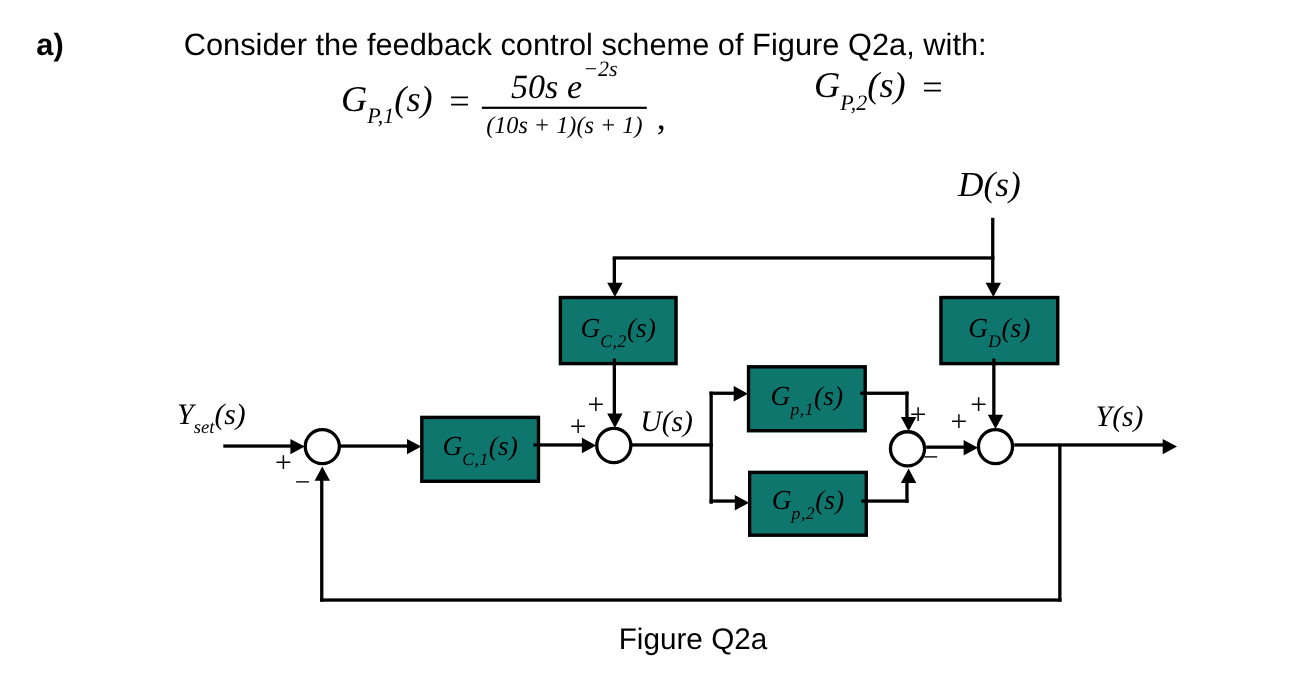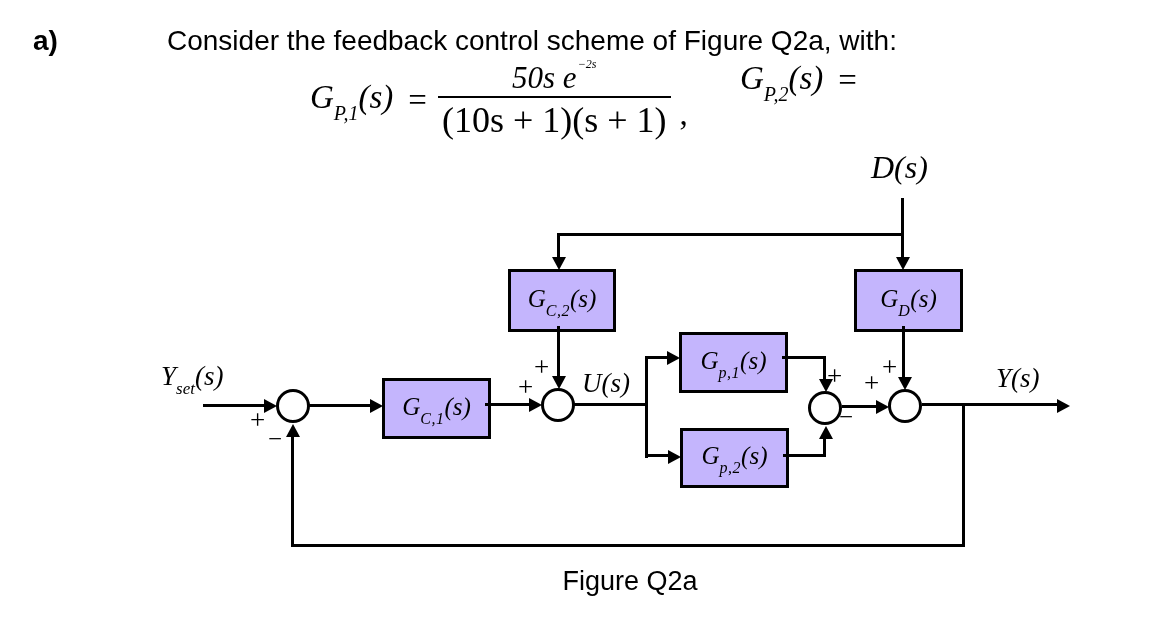--- a/index.html
+++ b/index.html
@@ -8,40 +8,40 @@
   .sans{font-family:"Liberation Sans",sans-serif}
   
   .hline{position:absolute;height:3px;background:#000}
   .vline{position:absolute;width:3px;background:#000}
   
   .arr{position:absolute;width:0;height:0}
   .arr-r{border-top:7px solid transparent;border-bottom:7px solid transparent;border-left:13px solid #000}
   .arr-d{border-left:7px solid transparent;border-right:7px solid transparent;border-top:13px solid #000}
   .arr-u{border-left:7px solid transparent;border-right:7px solid transparent;border-bottom:13px solid #000}
   
-  .block{position:absolute;border:3.5px solid #000;background:#c4b5fd;
+  .block{position:absolute;border:3.5px solid #000;background:#0f766e;
          display:flex;align-items:center;justify-content:center}
   .blabel{font-style:italic;font-size:25px;white-space:nowrap;line-height:1}
   .blabel sub{font-size:16px;font-style:italic;position:relative;bottom:-3px;letter-spacing:.5px}
   .circle{position:absolute;width:34px;height:34px;border:3px solid #000;border-radius:50%;background:#fff;box-sizing:border-box}
   .sign{position:absolute;font-size:27px;line-height:1;font-family:"Liberation Serif",serif}
   .sign.minus{font-size:25px}
   
   .siglabel{position:absolute;font-style:italic;font-size:27px;line-height:1;white-space:nowrap}
   .siglabel sub{font-size:17px;position:relative;bottom:-3px}
   
   .formula{position:absolute;display:flex;align-items:center;column-gap:9px;font-size:33px;line-height:1}
   .formula .lhs{font-style:italic;white-space:nowrap}
   .formula .lhs sub{font-size:20px;font-style:italic;position:relative;bottom:-4px}
   .formula .eq{font-style:normal;margin:0 2px 0 6px}
   .frac{display:inline-flex;flex-direction:column;align-items:center}
   .frac .num{font-style:italic;font-size:31px;padding:0 6px 3px 6px;white-space:nowrap}
-  .frac .num sup{font-size:12px;position:relative;top:-9px;margin-left:1px}
+  .frac .num sup{font-size:20px;position:relative;top:-9px;margin-left:1px}
   .frac .bar{align-self:stretch;border-top:2.5px solid #000;height:0}
-  .frac .den{font-size:36px;padding:4px 4px 0 4px;white-space:nowrap}
+  .frac .den{font-style:italic;font-size:22px;padding:4px 4px 0 4px;white-space:nowrap}
   .trail{font-style:normal;transform:translateY(14px)}
   .headline{position:absolute;font-size:28px;line-height:1.1;white-space:nowrap}
   .caption{position:absolute;font-size:27px;text-align:center}
 </style>
 </head>
 <body>
 
 <div class="page">
 
   <div class="headline sans" style="left:33px;top:26px;font-weight:bold">a)</div>

